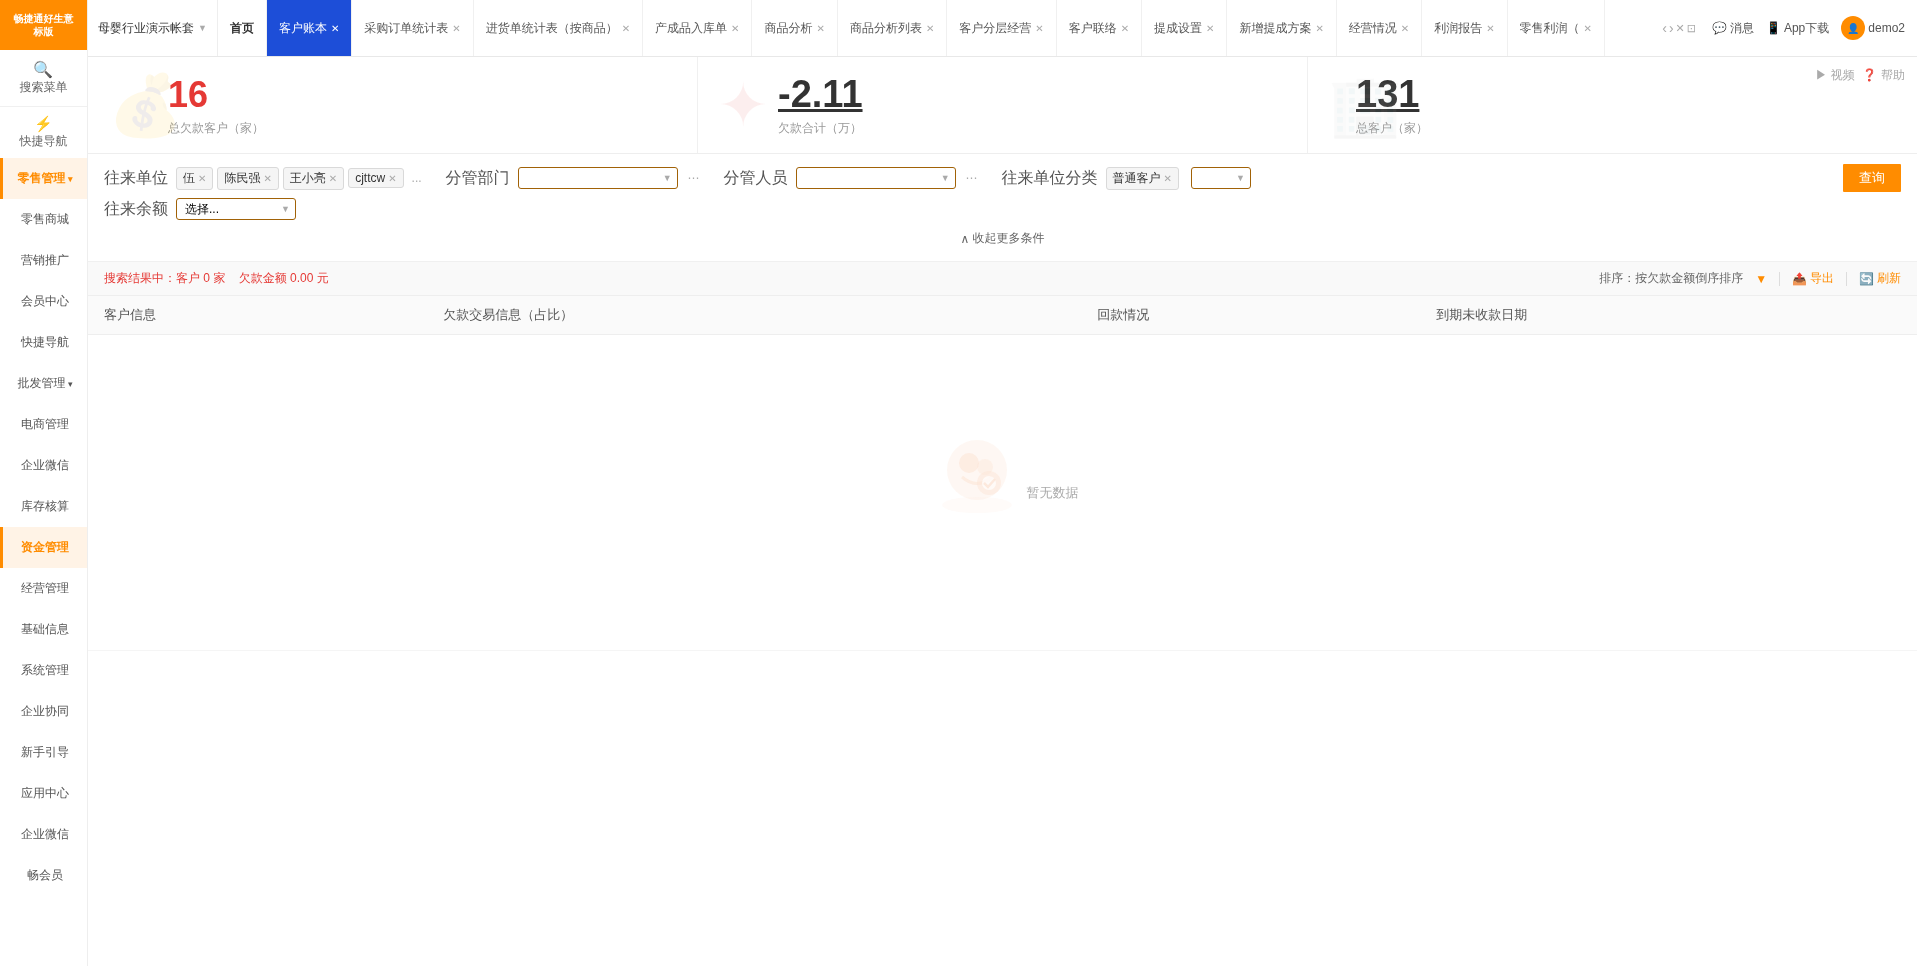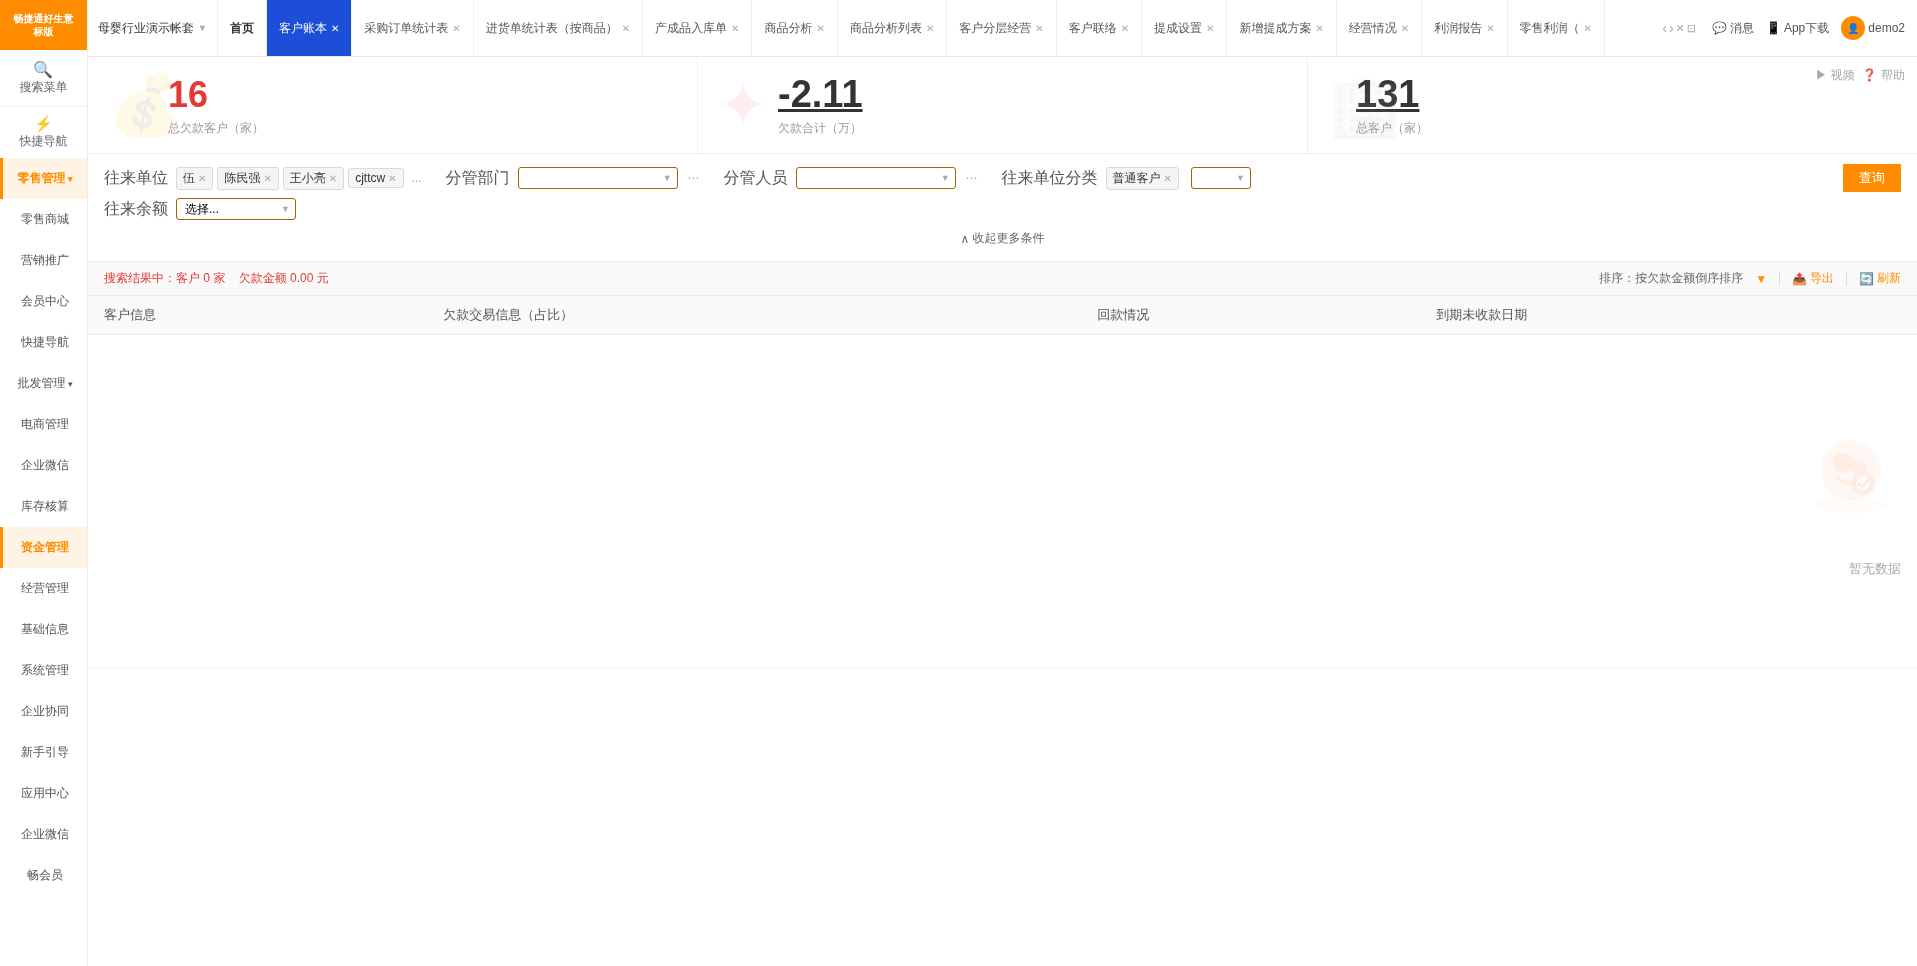--- a/index.html
+++ b/index.html
@@ -67,21 +67,21 @@
     .result-text span { color: #e53935; }
     .result-actions { display: flex; align-items: center; gap: 12px; font-size: 12px; color: #555; }
     .result-actions .sort-label { color: #666; }
     .result-actions .action-btn { display: flex; align-items: center; gap: 3px; cursor: pointer; color: #ff8c00; }
 
     
     .table-container { flex: 1; overflow: auto; background: #fff; }
     .data-table { width: 100%; border-collapse: collapse; }
     .data-table th { background: #fafafa; border-bottom: 1px solid #eee; padding: 10px 16px; text-align: left; font-size: 13px; font-weight: 500; color: #555; white-space: nowrap; }
     .data-table td { border-bottom: 1px solid #f5f5f5; padding: 10px 16px; font-size: 13px; vertical-align: top; }
-    .empty-state { display: flex; flex-direction: column; align-items: flex-end; justify-content: center; padding: 80px 0; }
+    .empty-state { display: flex; flex-direction: row; align-items: center; justify-content: center; padding: 80px 0; }
     .empty-icon { font-size: 80px; opacity: 0.3; margin-bottom: 16px; }
     .empty-text { font-size: 13px; color: #aaa; }
   </style>
 </head>
 <body>
 
 <div class="app-layout">
 
   <div class="sidebar">
     <div class="sidebar-logo">

